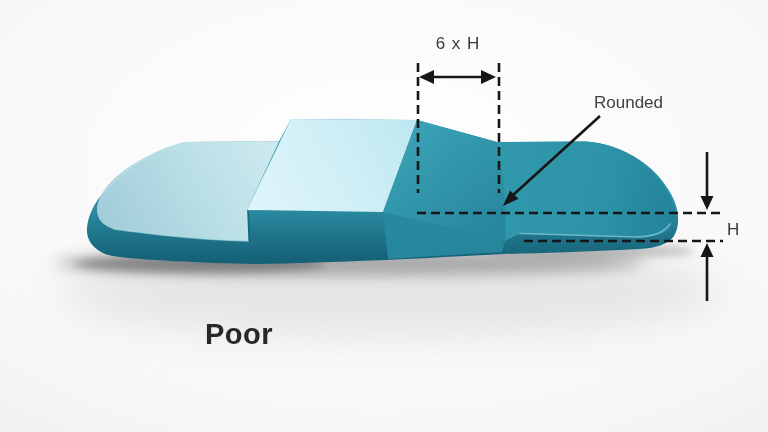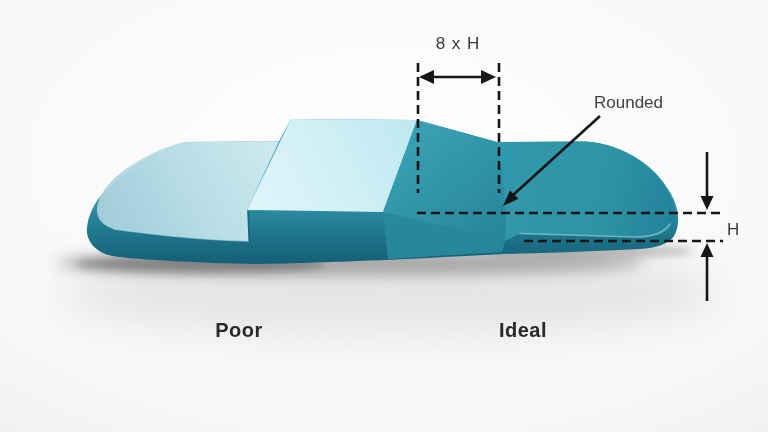--- a/index.html
+++ b/index.html
@@ -13,21 +13,21 @@
   #scene{position:absolute;left:0;top:0;}
   .label{
     position:absolute;
     color:#404040;
     font-size:17px;
     line-height:1.1;
     white-space:nowrap;
   }
   .label.dim{letter-spacing:1px;color:#3a3a3a;}
   .label.caption{
-    font-size:20px;
+    font-size:29px;
     font-weight:700;
     letter-spacing:.5px;
     color:#282828;
     width:110px;
     text-align:center;
   }
   #dim-3xh{left:404px;top:35px;width:108px;text-align:center;}
   #rounded-label{left:594px;top:94px;}
   #h-label{left:727px;top:221px;letter-spacing:.5px;}
   #poor-label{left:184px;top:319px;}
@@ -154,18 +154,17 @@
 
     <g fill="#161616">
       <polygon points="419,77 434,70 434,84"></polygon>
       <polygon points="496,77 481,70 481,84"></polygon>
       <polygon points="503,206 518.5,198.8 510,190.4"></polygon>
       <polygon points="707,210 700.5,196 713.5,196"></polygon>
       <polygon points="707,243 700.5,257 713.5,257"></polygon>
     </g>
   </svg>
 
-  <div class="label dim" id="dim-3xh">8 x H</div>
+  <div class="label dim" id="dim-3xh">6 x H</div>
   <div class="label" id="rounded-label">Rounded</div>
   <div class="label dim" id="h-label">H</div>
   <div class="label caption" id="poor-label">Poor</div>
-  <div class="label caption" id="ideal-label">Ideal</div>
 </div>
 
 </body></html>

